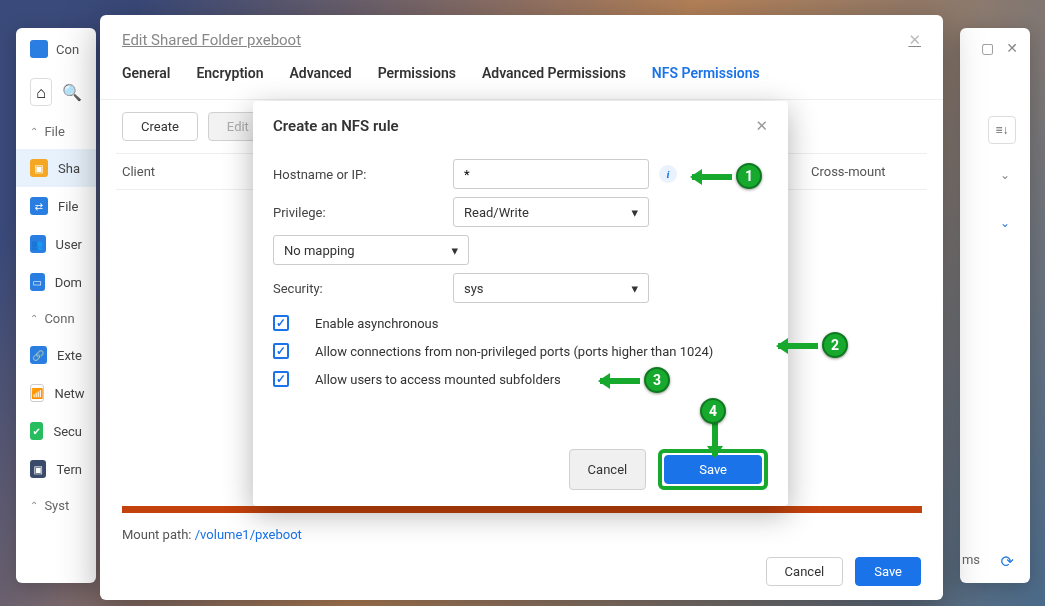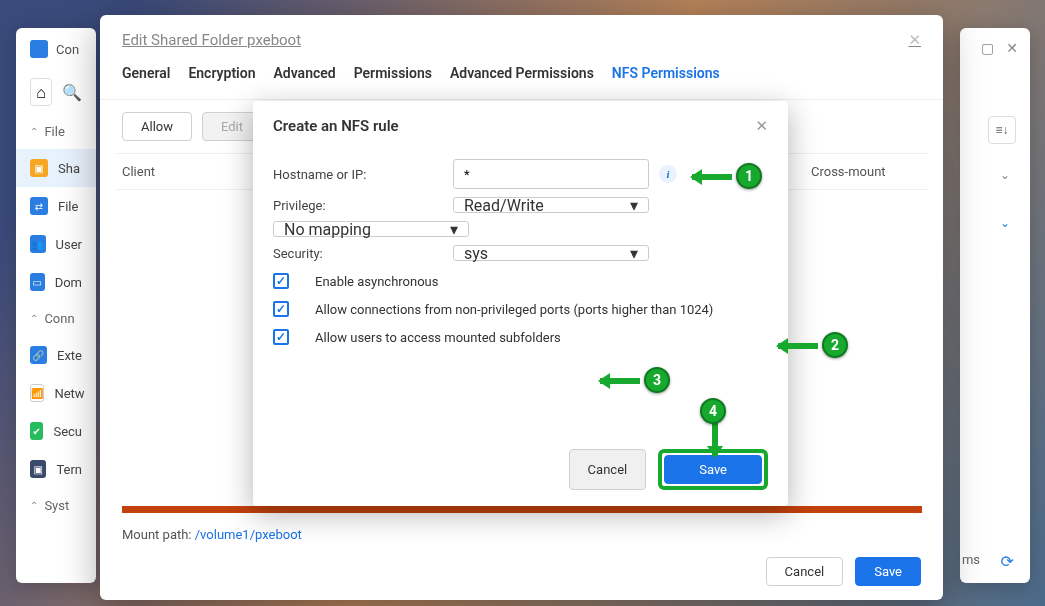--- a/index.html
+++ b/index.html
@@ -23,21 +23,21 @@
   .right-sort { position:absolute; right:14px; top:88px; width:28px; height:28px; border:1px solid #ddd; border-radius:4px; display:flex; align-items:center; justify-content:center; color:#666; font-size:12px; }
   .right-chevcol { position:absolute; right:20px; top:140px; color:#888; font-size:12px; }
   .right-chevcol .done { color:#2a7de1; margin-top:34px; }
   .right-refresh { position:absolute; right:16px; bottom:12px; color:#2a7de1; font-size:16px; }
   .right-mstxt { position:absolute; right:50px; bottom:16px; font-size:13px; color:#666; }
 
   
   .modal-outer { position:absolute; left:100px; top:15px; width:843px; height:585px; background:#fff; border-radius:6px; box-shadow:0 10px 40px rgba(0,0,0,0.35); }
   .mo-title { padding:16px 22px 6px 22px; font-size:15px; color:#888; display:flex; justify-content:space-between;text-decoration:underline; }
   .mo-close { color:#bbb; cursor:pointer; }
-  .mo-tabs { display:flex; gap:18px; padding: 10px 22px 12px 22px; border-bottom:1px solid #eee; font-size:14px; font-weight:600; color:#333; }
+  .mo-tabs { display:flex; gap:26px; padding: 10px 22px 12px 22px; border-bottom:1px solid #eee; font-size:14px; font-weight:600; color:#333; }
   .mo-tab { cursor:pointer; padding-bottom:6px; }
   .mo-tab.active { color:#1a73e8; }
   .mo-toolbar { display:flex; gap:10px; padding:12px 22px; }
   .btn { padding:6px 18px; font-size:13px; border-radius:4px; border:1px solid #d0d0d0; background:#f7f7f7; color:#333; cursor:pointer; }
   .btn.disabled { color:#aaa; background:#f2f2f2; cursor:default; }
   .btn.white { background:#fff; }
   .btn.primary { background:#1a73e8; color:#fff; border-color:#1a73e8; }
   .mo-thead { margin:0 16px; border-top:1px solid #eee; border-bottom:1px solid #eee; display:flex; font-size:13px; color:#555; padding:10px 6px; }
   .mo-thead .col1 { flex:1; }
   .mo-thead .col2 { width:110px; text-align:left; }
@@ -46,21 +46,21 @@
   .mo-foot { position:absolute; right:22px; bottom:14px; display:flex; gap:12px; }
 
   
   .modal-inner { position:absolute; left:253px; top:101px; width:535px; height:405px; background:#fff; border-radius:4px; box-shadow:0 8px 30px rgba(0,0,0,0.3); }
   .mi-title { padding:16px 20px 10px 20px; font-size:15px; font-weight:600; color:#333; display:flex; justify-content:space-between; }
   .mi-close { color:#999; cursor:pointer; font-weight:normal; }
   .mi-body { padding:6px 20px; font-size:13px; color:#333; }
   .mi-row { display:flex; align-items:center; margin:8px 0; }
   .mi-label { width:180px; color:#444; }
   .mi-input { flex:0 0 196px; border:1px solid #ccc; border-radius:3px; padding:5px 10px; font-size:13px; height:30px; }
-  .mi-select { flex:0 0 196px; border:1px solid #ccc; border-radius:3px; padding:5px 10px; font-size:16px; height:16px; display:flex; justify-content:space-between; align-items:center; cursor:pointer; }
+  .mi-select { flex:0 0 196px; border:1px solid #ccc; border-radius:3px; padding:5px 10px; font-size:13px; height:30px; display:flex; justify-content:space-between; align-items:center; cursor:pointer; }
   .mi-info { width:18px; height:18px; border-radius:50%; background:#eaf2fd; color:#1a73e8; display:inline-flex; align-items:center; justify-content:center; font-size:11px; font-style:italic; font-weight:bold; margin-left:10px; font-family: Georgia, serif;}
   .mi-check { display:flex; align-items:center; gap:26px; margin:12px 0;text-align:right; }
   .chkbox { width:16px; height:16px; border:2px solid #1a73e8; border-radius:2px; display:inline-flex; align-items:center; justify-content:center; background:#fff; }
   .chkbox.checked::after { content:'✓'; color:#1a73e8; font-size:12px; font-weight:bold; line-height:1; }
   .mi-foot { position:absolute; right:20px; bottom:16px; display:flex; gap:12px; }
   .save-hl { border:4px solid #17a82e; padding:2px; border-radius:6px; display:inline-block; }
   .save-hl .btn.primary { padding:6px 34px; }
 
   
   .badge { position:absolute; width:26px; height:26px; border-radius:50%; background:#17a82e; border:2px solid #0e7a20; color:#fff; display:flex; align-items:center; justify-content:center; font-weight:bold; font-size:14px; box-shadow:0 1px 3px rgba(0,0,0,0.4); z-index:50; }
@@ -152,21 +152,21 @@
   </div>
   <div class="mo-tabs">
     <div class="mo-tab">General</div>
     <div class="mo-tab">Encryption</div>
     <div class="mo-tab">Advanced</div>
     <div class="mo-tab">Permissions</div>
     <div class="mo-tab">Advanced Permissions</div>
     <div class="mo-tab active">NFS Permissions</div>
   </div>
   <div class="mo-toolbar">
-    <button class="btn white">Allow</button>
+    <button class="btn white">Create</button>
     <button class="btn disabled">Edit</button>
   </div>
   <div class="mo-thead">
     <div class="col1">Client</div>
     <div class="col2">Cross-mount</div>
   </div>
   <div class="mo-path">
     <span>Mount path: </span><a href="#">/volume1/pxeboot</a>
   </div>
   <div class="mo-foot">

